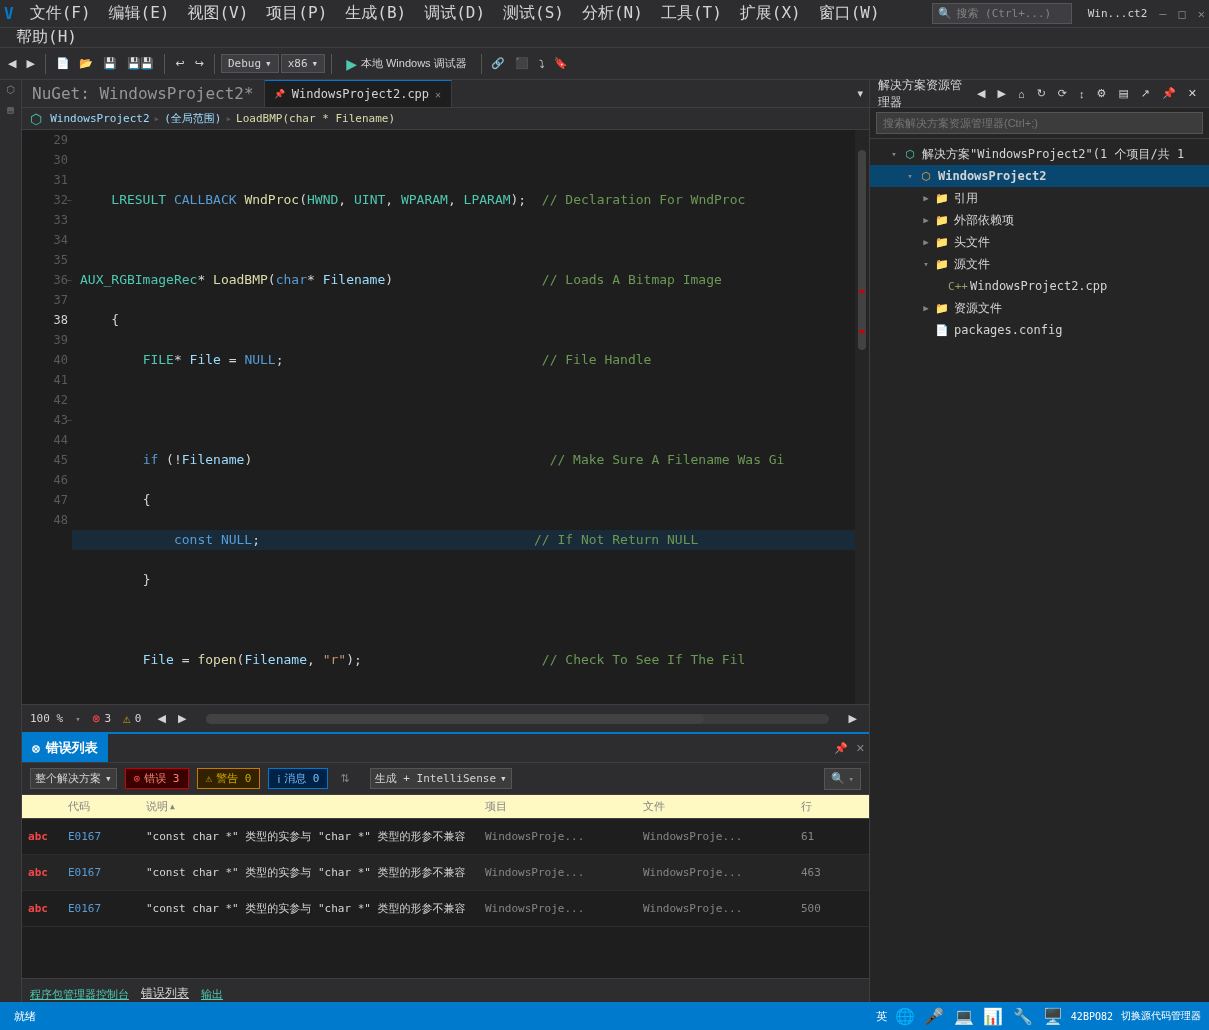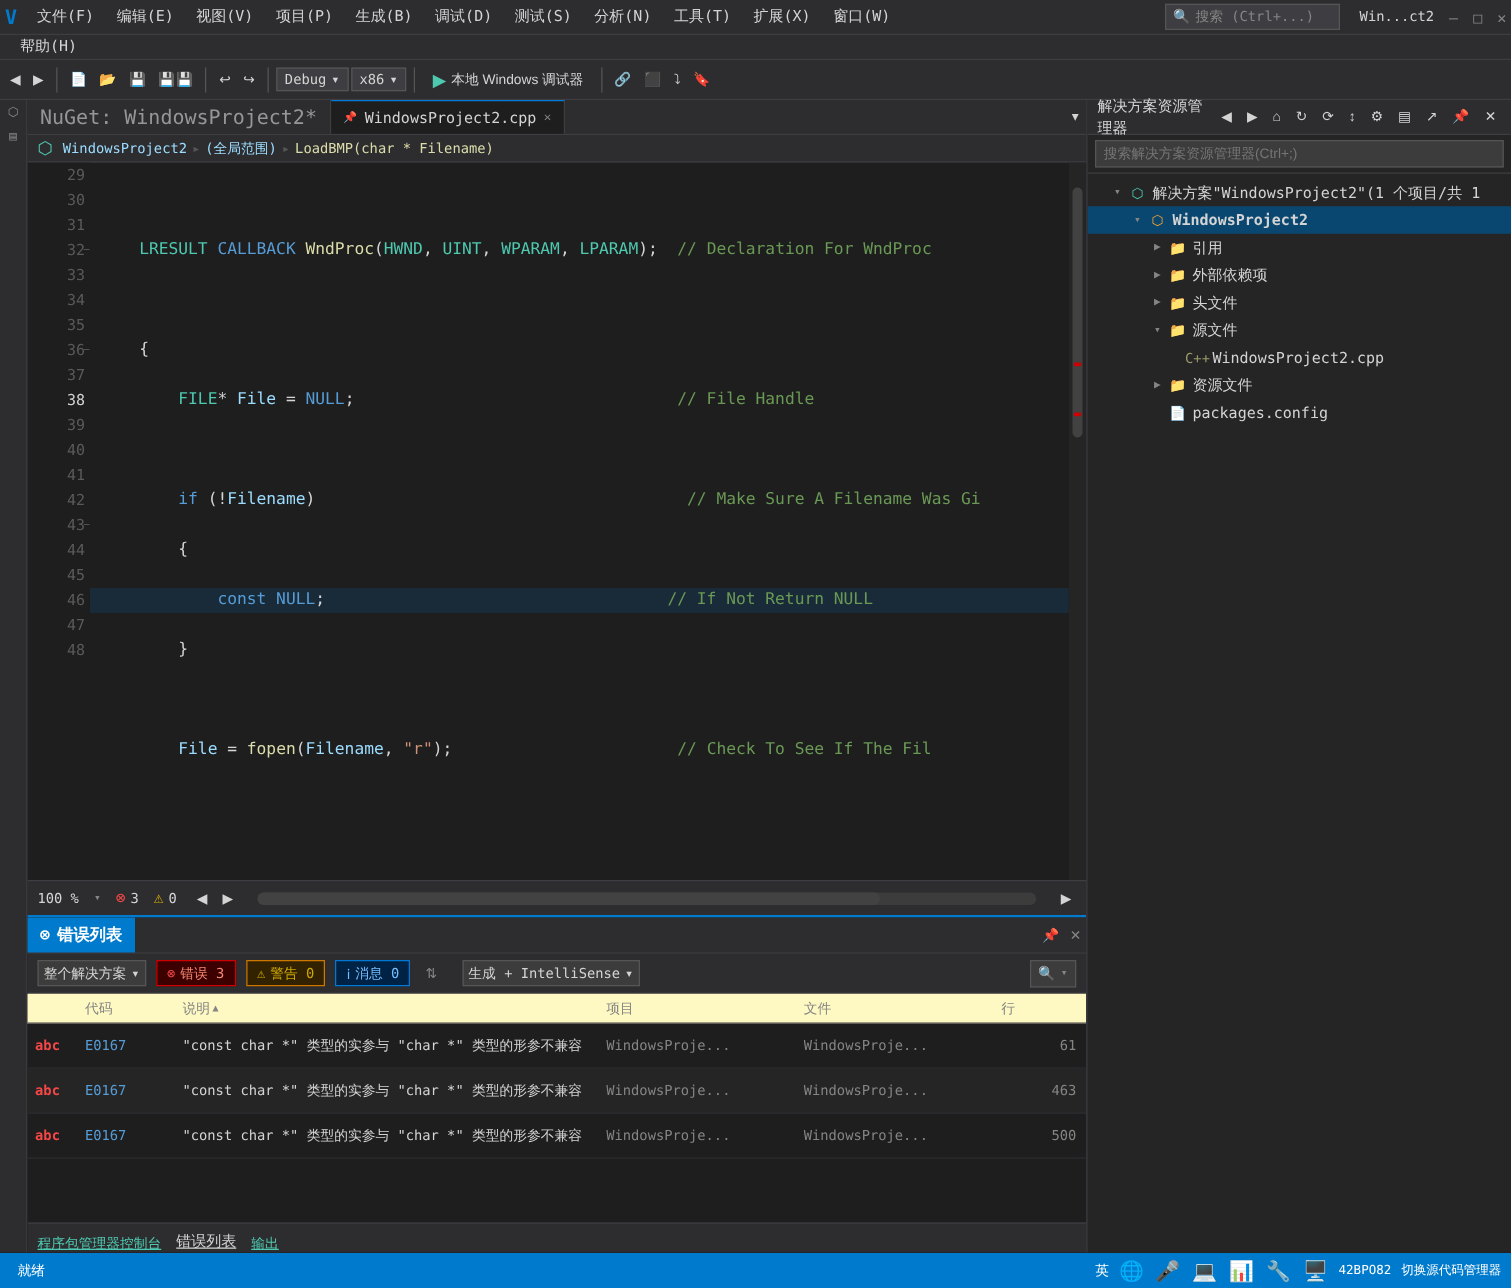--- a/index.html
+++ b/index.html
@@ -1,20 +1,20 @@
 <!DOCTYPE html>
 <html><head>
   <meta charset="utf-8">
   <style>
     * { margin: 0; padding: 0; box-sizing: border-box; }
     body { width: 1209px; height: 1030px; background: #1e1e1e; font-family: 'Consolas', 'Microsoft YaHei', monospace; overflow: hidden; color: #d4d4d4; font-size: 12px; }
 
     
     .menu-bar { background: #2d2d30; height: 28px; display: flex; align-items: center; padding: 0 4px; border-bottom: 1px solid #3e3e42; }
-    .menu-item { padding: 4px 8px; color: #d4d4d4; cursor: pointer; font-size: 12px; white-space: nowrap; }
+    .menu-item { padding: 4px 8px; color: #d4d4d4; cursor: pointer; font-size: 16px; white-space: nowrap; }
     .menu-bar-right { margin-left: auto; display: flex; align-items: center; gap: 8px; }
     .search-box { background: #3e3e42; border: 1px solid #555; color: #d4d4d4; padding: 2px 6px; width: 140px; font-size: 11px; display: flex; align-items: center; gap: 4px; }
 
     
     .toolbar { background: #2d2d30; height: 32px; display: flex; align-items: center; padding: 0 4px; border-bottom: 1px solid #3e3e42; gap: 2px; }
     .toolbar-btn { background: transparent; border: none; color: #d4d4d4; padding: 2px 4px; cursor: pointer; font-size: 11px; display: flex; align-items: center; }
     .toolbar-separator { width: 1px; background: #555; height: 20px; margin: 0 4px; }
     .toolbar-dropdown { background: #3e3e42; border: 1px solid #555; color: #d4d4d4; padding: 2px 6px; font-size: 11px; display: flex; align-items: center; gap: 4px; cursor: pointer; }
     .toolbar-run-btn { background: transparent; border: none; color: #4ec9b0; padding: 2px 8px; cursor: pointer; font-size: 11px; display: flex; align-items: center; gap: 4px; }
 
@@ -80,21 +80,21 @@
     .error-table-header-cell { overflow: hidden; text-overflow: ellipsis; white-space: nowrap; display: flex; align-items: center; gap: 2px; }
     .sort-arrow { font-size: 8px; }
     .error-row { display: grid; grid-template-columns: 30px 70px 1fr 150px 150px 60px; min-height: 36px; align-items: center; border-bottom: 1px solid #2d2d30; font-size: 11px; padding: 0 8px; gap: 8px; cursor: pointer; }
     .error-row:nth-child(even) { background: #252526; }
     .error-icon { width: 16px; height: 16px; display: flex; align-items: center; justify-content: center; font-size: 11px; font-weight: bold; }
     .error-icon.err { color: #f44747; }
     .error-code { color: #569cd6; }
     .error-desc { color: #d4d4d4; word-wrap: break-word; white-space: normal; line-height: 1.4; }
     .error-project { color: #858585; overflow: hidden; text-overflow: ellipsis; white-space: nowrap; }
     .error-file { color: #858585; overflow: hidden; text-overflow: ellipsis; white-space: nowrap; }
-    .error-line { color: #858585; text-align: right; }
+    .error-line { color: #858585; }
 
     .bottom-footer { height: 24px; background: #2d2d30; display: flex; align-items: flex-end; padding: 0 8px; gap: 12px; border-top: 1px solid #3e3e42; font-size: 11px; color: #969696; }
     .footer-link { color: #4ec9b0; cursor: pointer; text-decoration: underline; }
 
     
     .editor-main { display: flex; flex: 1; overflow: hidden; }
     .gutter { width: 50px; background: #1e1e1e; display: flex; flex-direction: column; user-select: none; flex-shrink: 0; }
     .gutter-line { height: 20px; display: flex; align-items: center; justify-content: flex-end; padding-right: 4px; font-size: 12px; color: #5a5a5a; position: relative; }
     .gutter-line.curr { color: #d4d4d4; }
     .fold-icon { position: absolute; right: 0px; color: #555; font-size: 9px; cursor: pointer; }
@@ -236,24 +236,25 @@
           <div class="gutter-line">46</div>
           <div class="gutter-line">47</div>
           <div class="gutter-line">48</div>
         </div>
 
         <div class="code-scroll">
           <div class="code-body">
 <span style="display:block;height:20px;"></span>
 <span style="display:block;height:20px;padding-left:8px;">    <span class="type">LRESULT</span> <span class="kw">CALLBACK</span> <span class="fn">WndProc</span><span class="punct">(</span><span class="type">HWND</span>, <span class="type">UINT</span>, <span class="type">WPARAM</span>, <span class="type">LPARAM</span><span class="punct">);</span>  <span class="cmt">// Declaration For WndProc</span></span>
 <span style="display:block;height:20px;"></span>
+<span style="display:block;height:20px;padding-left:8px;"><span class="type">AUX_RGBImageRec</span><span class="punct">*</span> <span class="fn">LoadBMP</span><span class="punct">(</span><span class="kw">char</span><span class="punct">*</span> <span class="param">Filename</span><span class="punct">)</span>                   <span class="cmt">// Loads A Bitmap Image</span></span>
 <span style="display:block;height:20px;padding-left:8px;">    <span class="punct">{</span></span>
 <span style="display:block;height:20px;padding-left:8px;">        <span class="type">FILE</span><span class="punct">*</span> <span class="var">File</span> <span class="punct">=</span> <span class="kw">NULL</span><span class="punct">;</span>                                 <span class="cmt">// File Handle</span></span>
 <span style="display:block;height:20px;"></span>
-<span style="display:block;height:20px;padding-left:8px;">        <span class="kw">if</span> <span class="punct">(!</span><span class="var">Filename</span><span class="punct">)</span>                                      <span class="cmt">// Make Sure A Filename Was Gi</span></span>
+<span style="display:block;height:20px;padding-left:8px;margin-top:20px;">        <span class="kw">if</span> <span class="punct">(!</span><span class="var">Filename</span><span class="punct">)</span>                                      <span class="cmt">// Make Sure A Filename Was Gi</span></span>
 <span style="display:block;height:20px;padding-left:8px;">        <span class="punct">{</span></span>
 <span style="display:block;height:20px;padding-left:8px;background:rgba(0,120,212,0.15);">            <span class="kw">const</span> <span class="kw">NULL</span><span class="punct">;</span>                                   <span class="cmt">// If Not Return NULL</span></span>
 <span style="display:block;height:20px;padding-left:8px;">        <span class="punct">}</span></span>
 <span style="display:block;height:20px;"></span>
 <span style="display:block;height:20px;padding-left:8px;">        <span class="var">File</span> <span class="punct">=</span> <span class="fn">fopen</span><span class="punct">(</span><span class="var">Filename</span><span class="punct">,</span> <span class="str">"r"</span><span class="punct">);</span>                       <span class="cmt">// Check To See If The Fil</span></span>
 <span style="display:block;height:20px;"></span>
 
 
 
 

